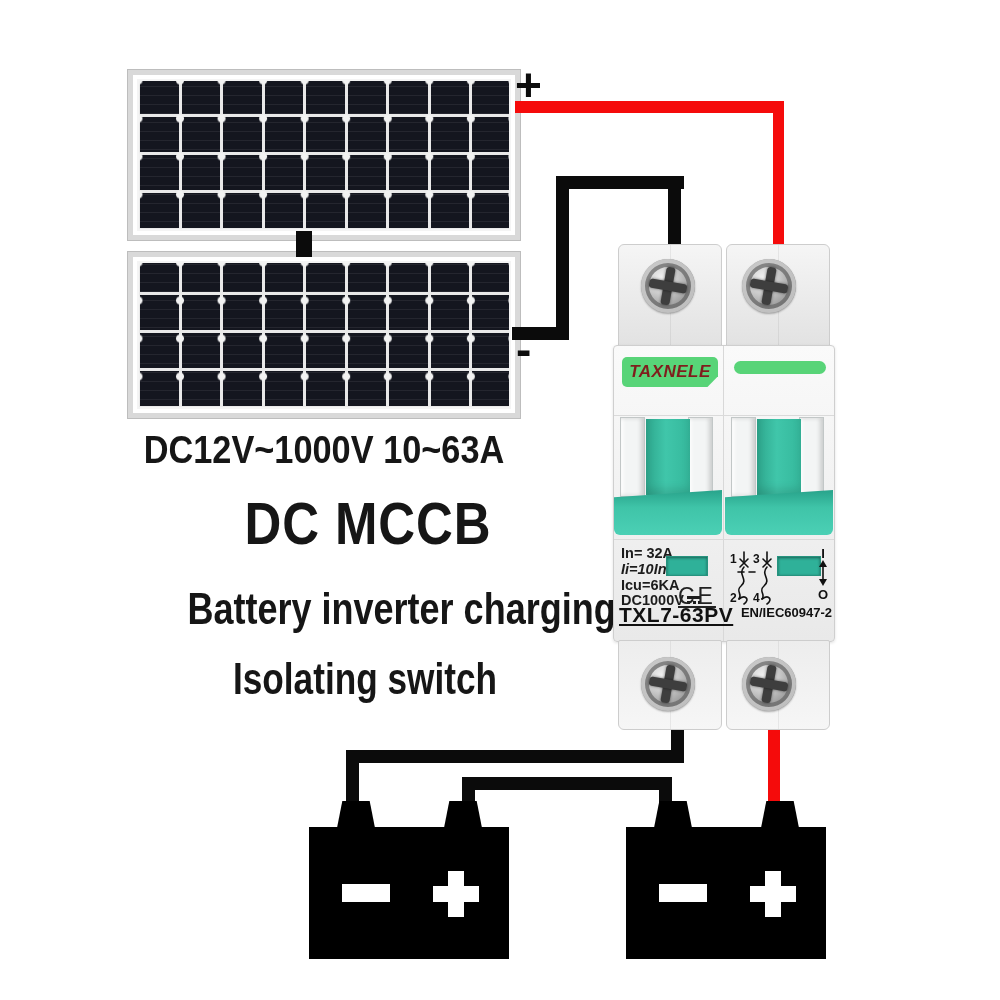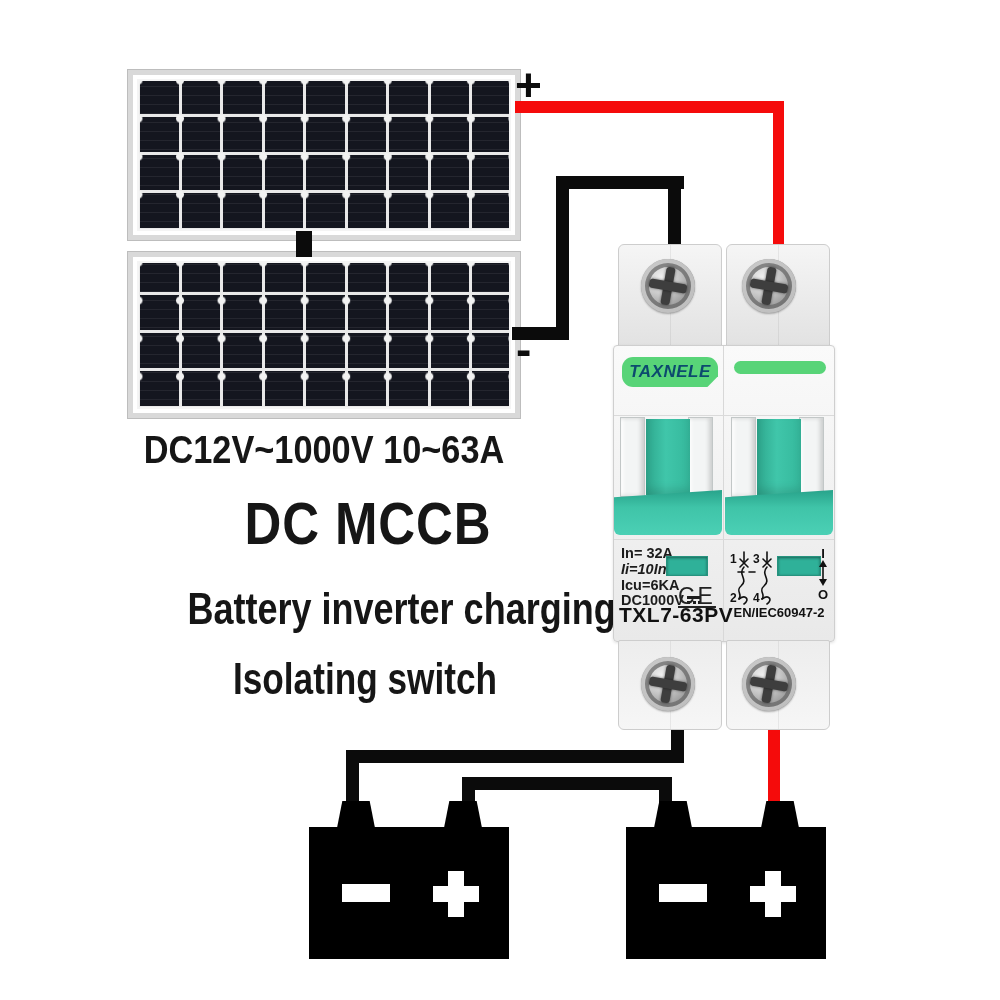--- a/index.html
+++ b/index.html
@@ -65,21 +65,21 @@
   }
   .screw::before, .screw::after {
     content:""; position:absolute; left:50%; top:50%; background:#3e3e3e; border-radius:3px;
     box-shadow:0 0 3px rgba(0,0,0,.55);
   }
   .screw::before { width:9px;  height:38px; transform:translate(-50%,-50%) rotate(10deg); }
   .screw::after  { width:38px; height:9px;  transform:translate(-50%,-50%) rotate(10deg); }
 
   .brand-label {
     position:absolute; left:622px; top:357px; width:96px; height:30px; z-index:3;
-    background:#58d478; border-radius:11px; color:#0c4a6e; font-weight:800; font-style:italic;
+    background:#58d478; border-radius:5px; color:#7f1d1d; font-weight:800; font-style:italic;
     font-size:17px; letter-spacing:.5px; text-align:center; line-height:30px;
     clip-path:polygon(0 0,100% 0,100% 64%,89% 100%,0 100%);
   }
   .green-pill { position:absolute; left:734px; top:361px; width:92px; height:13px; border-radius:7px; background:#58d478; z-index:3; }
 
   .pole { position:absolute; top:417px; width:106px; height:118px; z-index:3; }
   .pole .slot {
     position:absolute; top:0; width:25px; height:80px; background:#f3f5f5; border:1px solid #c2c7c7; box-sizing:border-box;
     box-shadow: inset -3px 0 4px rgba(0,0,0,.16), inset 3px 0 3px rgba(255,255,255,.7);
   }
@@ -90,21 +90,21 @@
     box-shadow: inset 0 -6px 8px rgba(0,0,0,.12);
   }
   .pole .lever {
     position:absolute; left:-2px; top:72px; width:108px; height:46px;
     background:linear-gradient(180deg,#27a189 0%, #3fc4a8 40%, #4bd0b5 100%);
     clip-path:polygon(0 18%, 100% 2%, 100% 100%, 0 100%);
     border-radius:0 0 6px 6px;
   }
 
   .spec-line { position:absolute; color:#1c1c1c; font-weight:700; font-size:14.5px; line-height:1; white-space:nowrap; z-index:3; }
-  .model-line { position:absolute; color:#111; font-weight:700; font-size:21px; line-height:1; letter-spacing:.5px; z-index:3; }
+  .model-line { position:absolute; color:#111; font-weight:700; font-size:21px; line-height:1; letter-spacing:.5px; z-index:3;text-decoration:underline; }
   .std-line { position:absolute; color:#111; font-weight:700; font-size:13px; line-height:1; z-index:3; }
   .ce { position:absolute; color:#222; font-size:23px; font-weight:500; letter-spacing:3px; line-height:1; z-index:3; }
   .indicator { position:absolute; height:18px; background:#2fb199; box-shadow: inset 0 1px 3px rgba(0,0,0,.45), 0 0 0 1px #27937f; z-index:3; }
   .dc-sym { display:inline-block; width:14px; height:10px; margin-left:3px; position:relative; top:0; }
   .dc-sym::before { content:""; position:absolute; top:1px; left:0; width:14px; height:2.5px; background:#1c1c1c; }
   .dc-sym::after  { content:""; position:absolute; top:6px; left:0; width:14px; height:2.5px;
                     background:repeating-linear-gradient(90deg,#1c1c1c 0 3px,transparent 3px 5.5px); }
   .io { position:absolute; left:815px; top:547px; width:16px; text-align:center; z-index:3; color:#111; font-weight:700; font-size:13px; line-height:1; }
 
   
@@ -211,21 +211,21 @@
   <div class="indicator" style="left:778px; top:557px; width:42px;"></div>
   <div class="io">
     <div>I</div>
     <svg width="14" height="26" viewBox="0 0 14 26">
       <line x1="7" y1="5" x2="7" y2="21" stroke="#111" stroke-width="1.6"></line>
       <polygon points="7,0 3,7 11,7" fill="#111"></polygon>
       <polygon points="7,26 3,19 11,19" fill="#111"></polygon>
     </svg>
     <div>O</div>
   </div>
-  <div class="std-line" style="left:726px; top:606px; width:106px; text-align:center;">EN/IEC60947-2</div>
+  <div class="std-line" style="left:726px; top:606px; width:106px; text-align:right;">EN/IEC60947-2</div>
 
   <div class="headline h-spec">DC12V~1000V 10~63A</div>
   <div class="headline h-title">DC MCCB</div>
   <div class="headline h-sub1">Battery inverter charging</div>
   <div class="headline h-sub2">Isolating switch</div>
 
   <div class="battery" style="left:309px;">
     <div class="term neg"></div>
     <div class="term pos"></div>
     <div class="sym-minus"></div>

